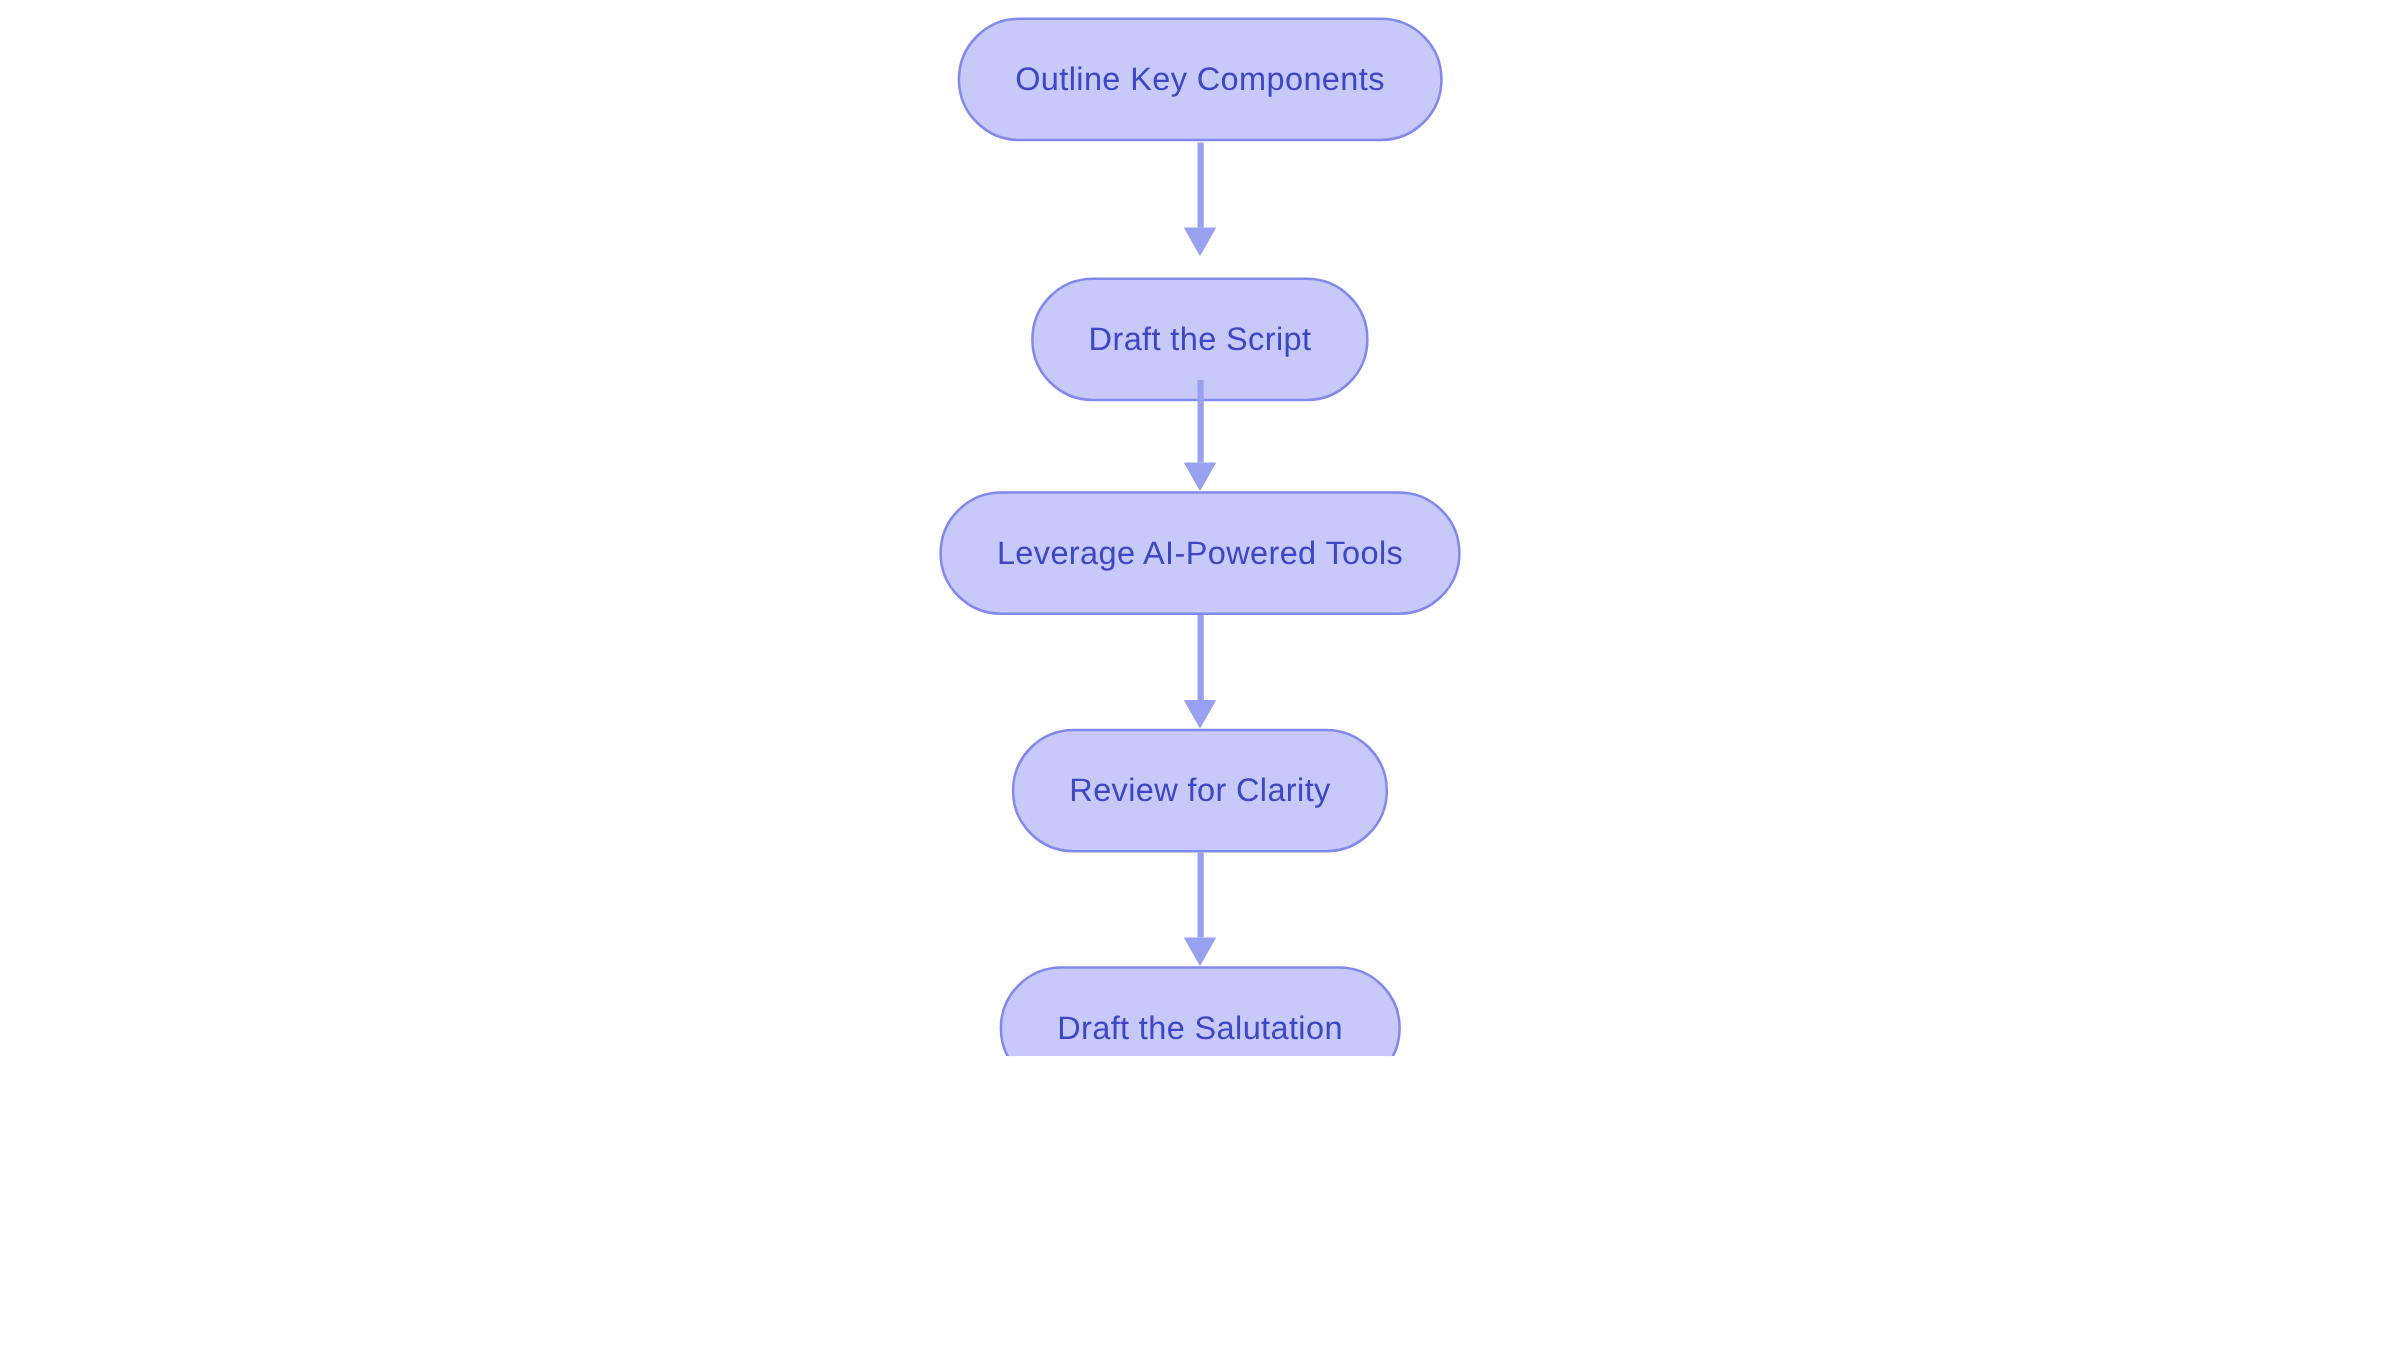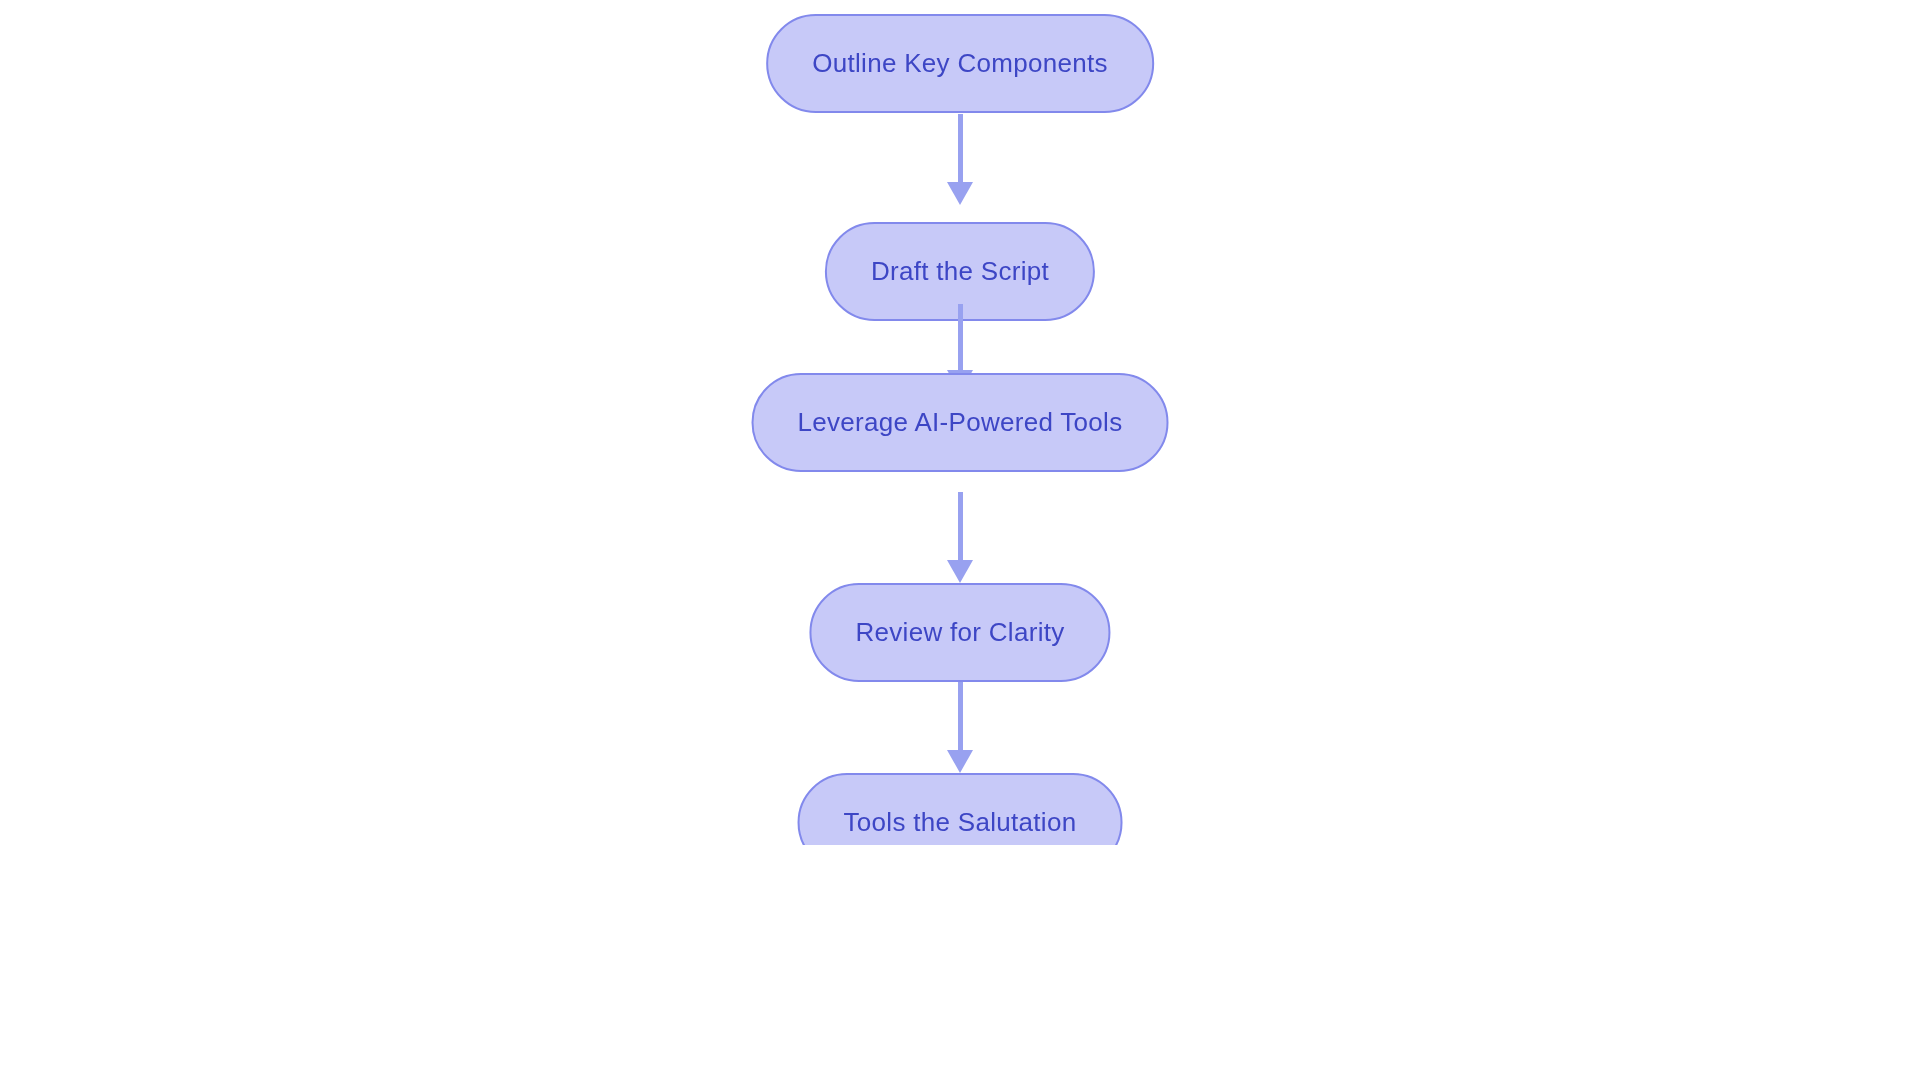--- a/index.html
+++ b/index.html
@@ -57,21 +57,21 @@
   .flow-arrow .head {
     width: 0;
     height: 0;
     border-left: 13px solid transparent;
     border-right: 13px solid transparent;
     border-top: 23px solid var(--arrow);
   }
   
   .n1 { top: 14px; }
   .n2 { top: 222px; }
-  .n3 { top: 373px; }
+  .n3 { top: 393px; }
   .n4 { top: 583px; align-items: center; }
   .n5 { top: 773px; }
   .n6 { top: 966px; }
   .a1 { top: 114px; height: 91px; }
   .a2 { top: 304px; height: 89px; }
   .a3 { top: 492px; height: 91px; }
   .a4 { top: 682px; height: 91px; }
   .a5 { top: 871px; height: 95px; }
 </style>
 </head>
@@ -109,21 +109,21 @@
   <div class="flow-node n4">
     <span>Review for Clarity</span>
   </div>
 
   <div class="flow-arrow a4">
     <div class="stem"></div>
     <div class="head"></div>
   </div>
 
   <div class="flow-node n5">
-    <span>Tools the Salutation</span>
+    <span>Draft the Salutation</span>
   </div>
 
   <div class="flow-arrow a5">
     <div class="stem"></div>
     <div class="head"></div>
   </div>
 
 
 </div>
 

